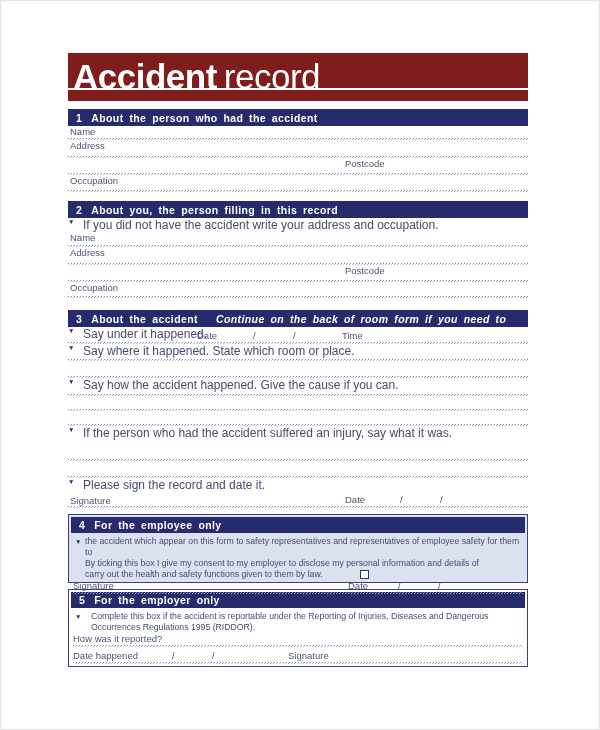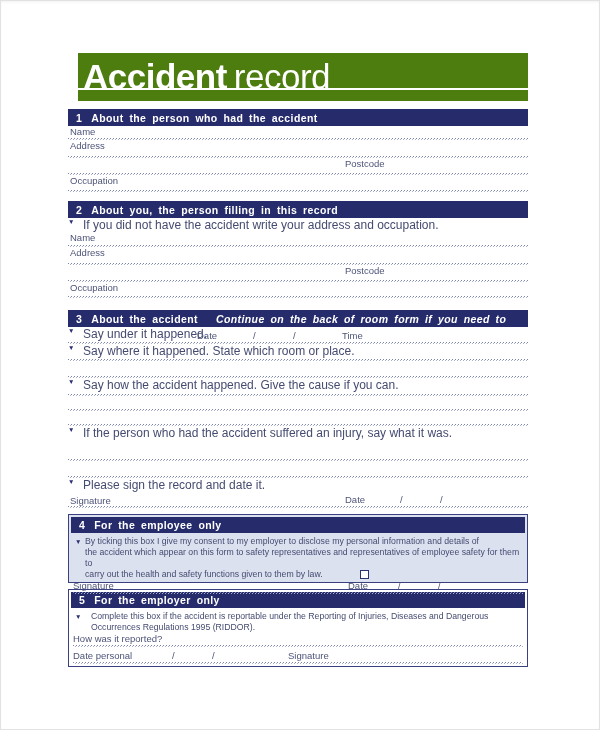--- a/index.html
+++ b/index.html
@@ -8,22 +8,22 @@
     background:#ffffff;
     box-shadow:inset 0 0 0 1px #e2e2e2, inset 0 2px 3px rgba(0,0,0,.06);
     font-family:"Liberation Sans","DejaVu Sans",sans-serif;
     color:#474d72;
     position:relative;
   }
   .content{box-sizing:border-box;width:600px;padding:53px 72px 0 68px;}
 
   
   .header-band{
-    position:relative;height:48px;background:#4d7c0f;
-    padding:7px 0 0 5px;box-sizing:border-box;margin-left:10px;
+    position:relative;height:48px;background:#7f1d1d;
+    padding:7px 0 0 5px;box-sizing:border-box;
   }
   .header-band .t{
     color:#fff;font-size:35px;line-height:33px;letter-spacing:-.5px;
   }
   .t-bold{font-weight:700;}
   .t-reg{font-weight:400;margin-left:7px;}
   .title-rule{position:absolute;left:0;right:0;bottom:11px;height:2px;background:#fff;}
 
   
   .band{
@@ -171,22 +171,22 @@
   </div>
 
   <div class="panel employee mt6">
     <div class="band">
       <span class="band-num">4</span>
       <span>For the employee only</span>
     </div>
     <div class="flexnote">
       <span class="bullet">▼</span>
       <div class="notelines">
+        <div>the accident which appear on this form to safety representatives and representatives of employee safety for them to</div>
         <div>By ticking this box I give my consent to my employer to disclose my personal information and details of</div>
-        <div>the accident which appear on this form to safety representatives and representatives of employee safety for them to</div>
         <div class="consent-line3">
           <span>carry out the health and safety functions given to them by law.</span>
           <span class="checkbox"></span>
         </div>
       </div>
     </div>
     <div class="inner-row dotted h14">
       <span class="lbl" style="margin-left:0">Signature</span>
       <span class="pos" style="left:275px">Date</span>
       <span class="pos" style="left:325px">/</span>
@@ -203,20 +203,20 @@
       <span class="bullet">▼</span>
       <div class="notelines">
         <div>Complete this box if the accident is reportable under the Reporting of Injuries, Diseases and Dangerous</div>
         <div>Occurrences Regulations 1995 (RIDDOR).</div>
       </div>
     </div>
     <div class="inner-row dotted h14">
       <span class="lbl" style="margin-left:0">How was it reported?</span>
     </div>
     <div class="inner-row dotted h17">
-      <span class="lbl" style="margin-left:0">Date personal</span>
+      <span class="lbl" style="margin-left:0">Date happened</span>
       <span class="pos" style="left:99px">/</span>
       <span class="pos" style="left:139px">/</span>
       <span class="pos" style="left:215px">Signature</span>
     </div>
   </div>
 
 </div>
 
 </body></html>

